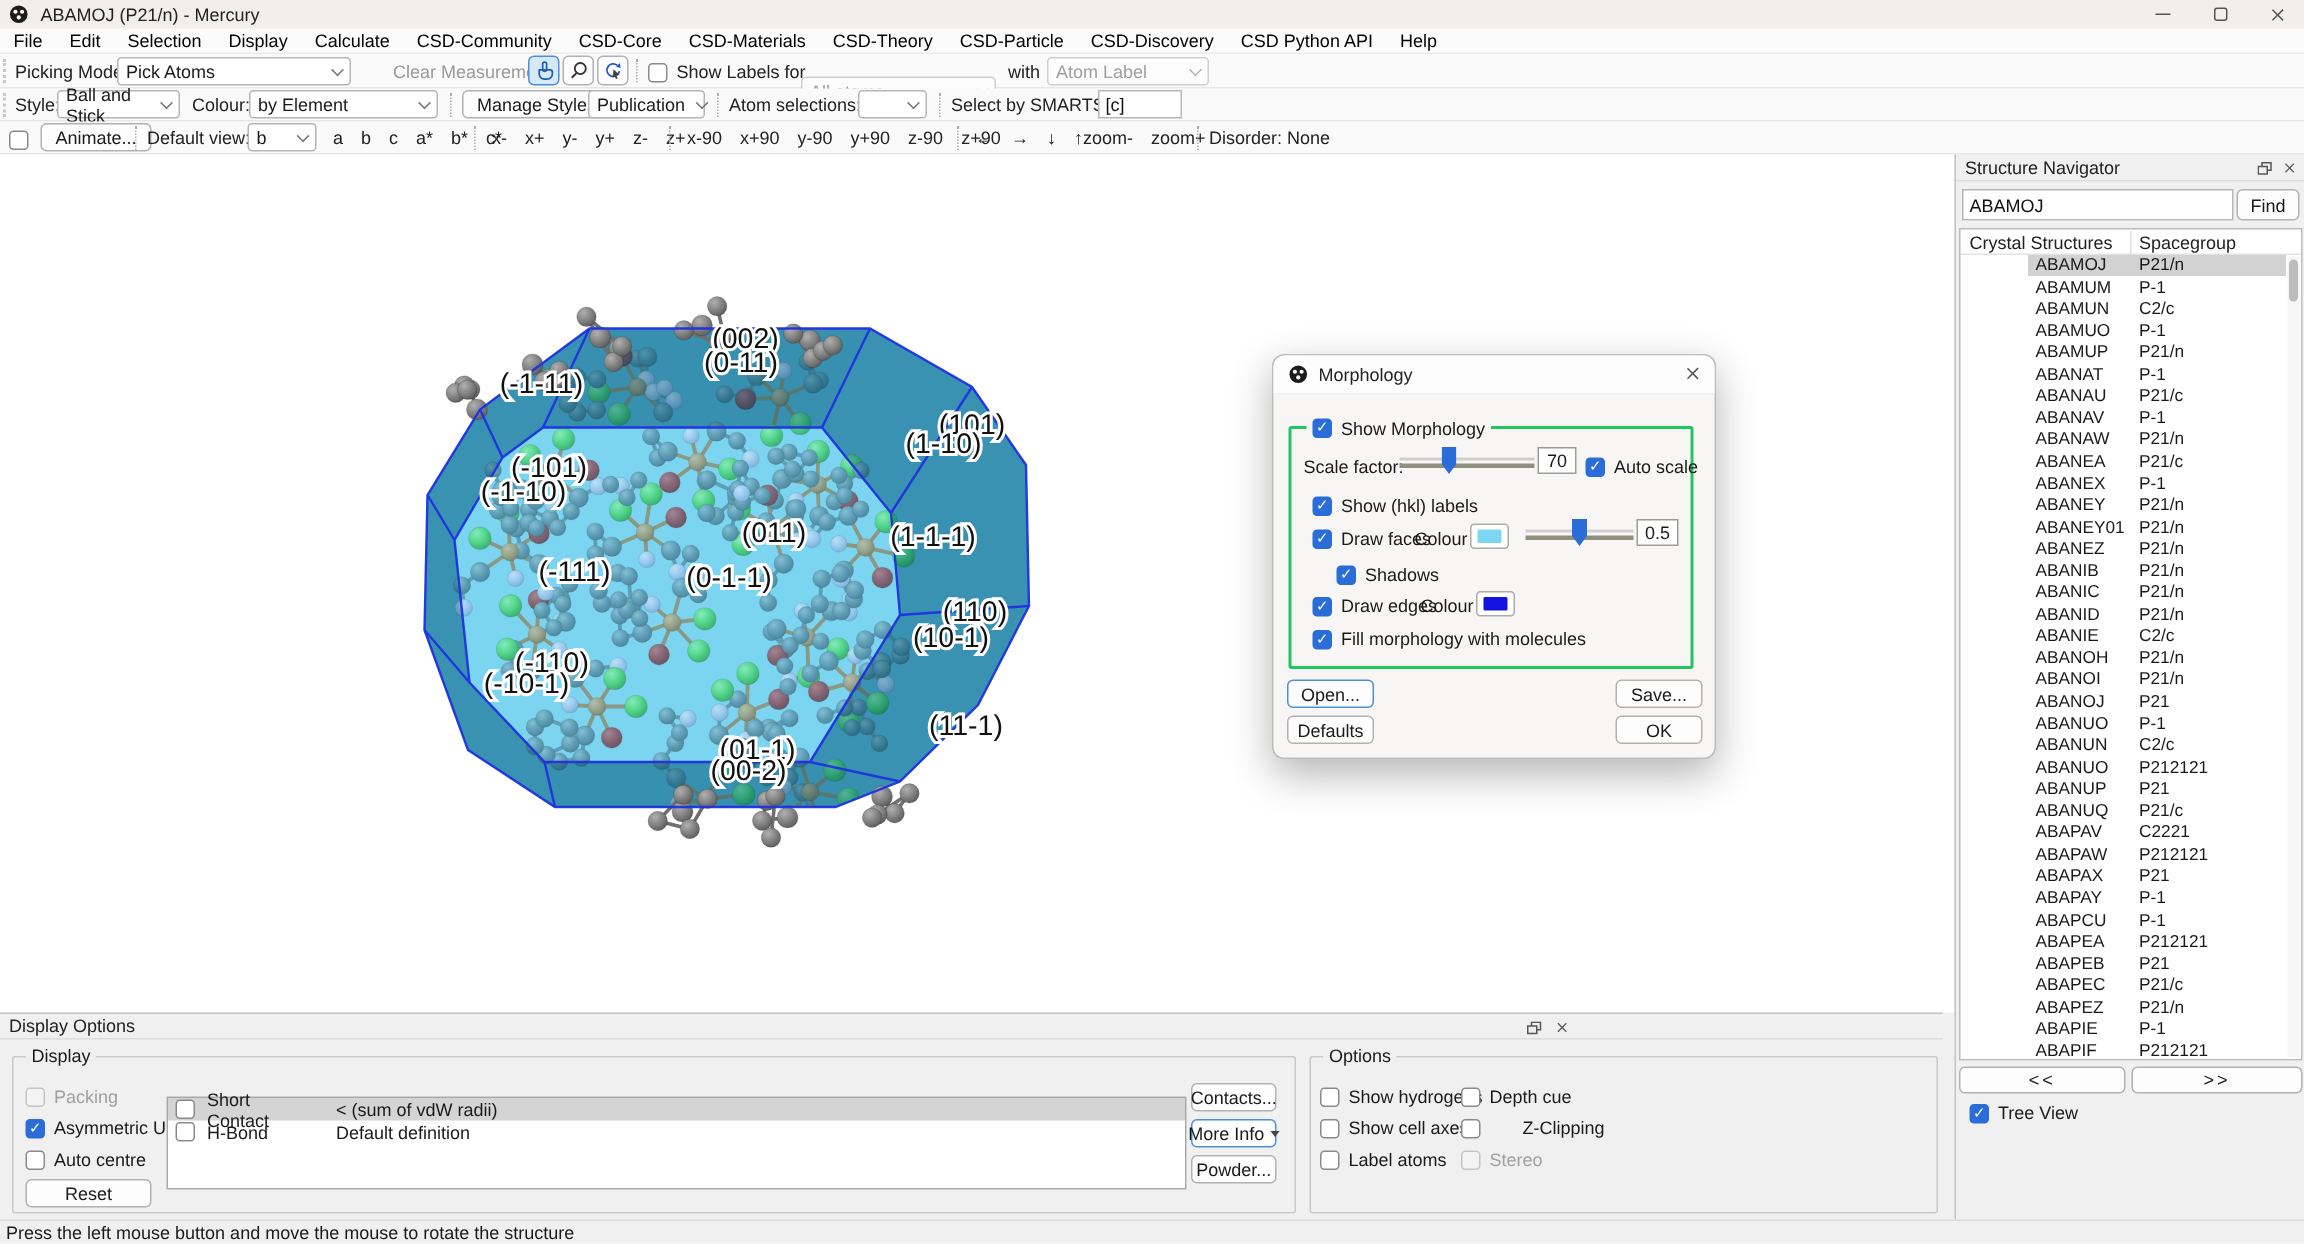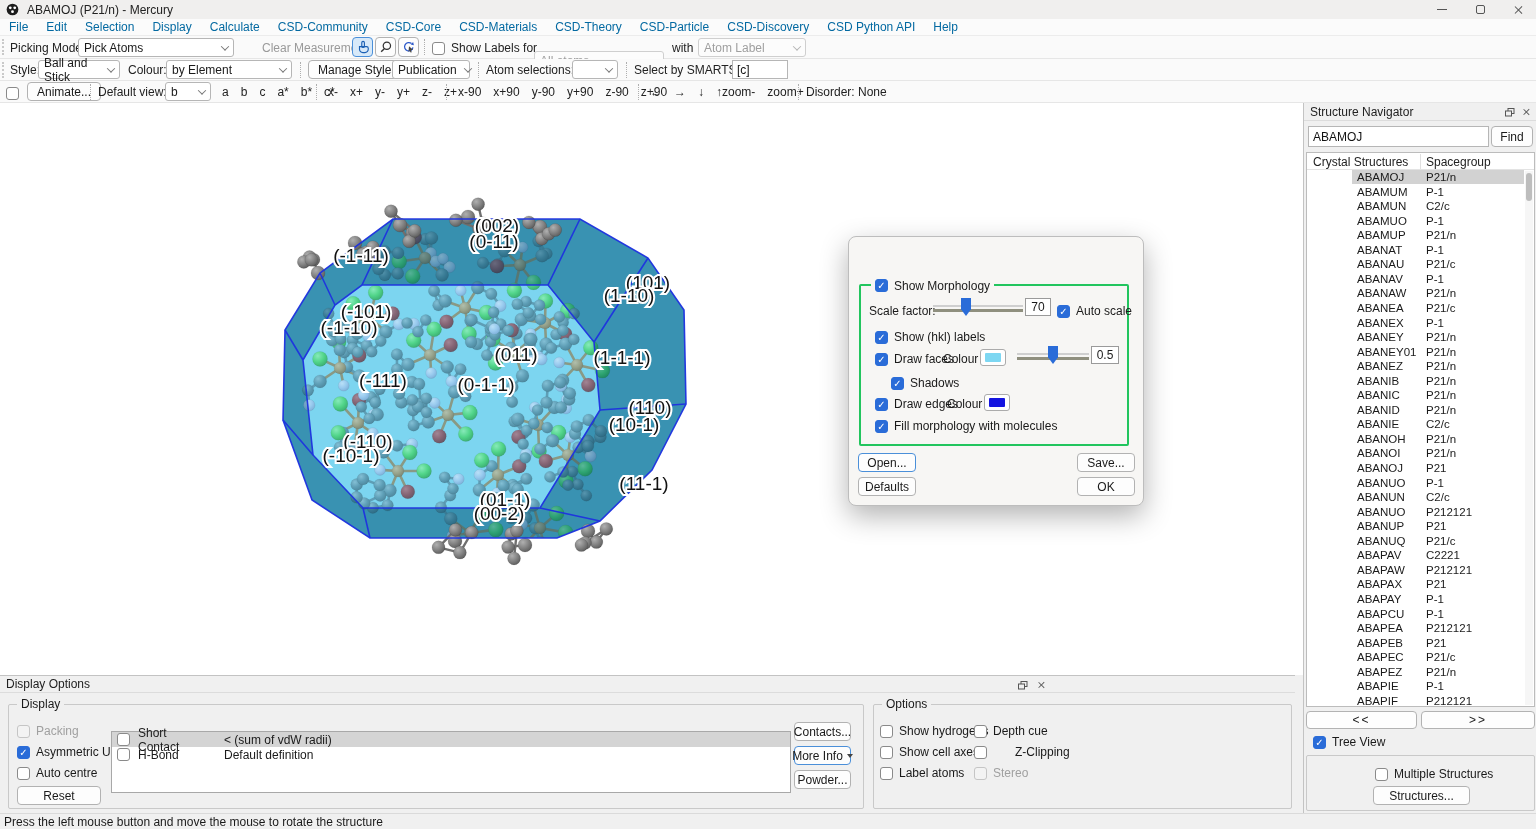--- a/index.html
+++ b/index.html
@@ -10,21 +10,21 @@
   .titlebar { position:absolute; left:0; top:0; width:1536px; height:19px; background:#f0efee; display:flex; align-items:center; }
   .titlebar .apptitle { margin-left:8px; font-size:12px; color:#222; }
   .wctrl { position:absolute; top:0; width:36px; height:19px; display:flex; align-items:center; justify-content:center; }
   .minbar { width:10px; height:1px; background:#555; }
   .maxbox { width:9px; height:9px; border:1px solid #555; border-radius:2px; }
   .xicon { position:relative; width:10px; height:10px; }
   .xicon::before,.xicon::after { content:""; position:absolute; left:4.5px; top:0; width:1.1px; height:10px; background:#555; }
   .xicon::before { transform:rotate(45deg); } .xicon::after { transform:rotate(-45deg); }
 
   .menubar { position:absolute; left:0; top:19px; width:1536px; height:17px; background:#fbfbfb; display:flex; align-items:center; border-bottom:1px solid #ececec; }
-  .menuitem { padding:0 9px; height:17px; line-height:17px; color:#0369a1; cursor:default; }
+  .menuitem { padding:0 9px; height:17px; line-height:17px; color:#000000; cursor:default; }
 
   
   .tb { position:absolute; left:0; width:1536px; background:#fafafa; border-bottom:1px solid #e6e6e6; }
   .tb1 { top:36px; height:23px; } .tb2 { top:59px; height:22px; } .tb3 { top:81px; height:22px; }
   .tbitem { position:absolute; height:19px; display:flex; align-items:center; }
   .lab { color:#222; white-space:nowrap; }
   .lab.dis { color:#9a9a9a; }
   .grip { position:absolute; width:3px; height:16px; border-left:2px dotted #c9c9c9; }
   .vsep { position:absolute; width:1px; height:16px; border-left:1px dotted #aeaeae; }
   .select { background:#fff; border:1px solid #b6b6b6; border-radius:3px; height:19px; display:flex; align-items:center; padding:0 5px; justify-content:space-between; }
@@ -982,20 +982,32 @@
       <text class="hkl" x="650" y="311">(110)</text>
       <text class="hkl" x="634" y="328">(10-1)</text>
       <text class="hkl" x="368" y="345">(-110)</text>
       <text class="hkl" x="351" y="359">(-10-1)</text>
       <text class="hkl" x="644" y="387">(11-1)</text>
       <text class="hkl" x="505" y="403">(01-1)</text>
       <text class="hkl" x="499" y="417">(00-2)</text>
     </svg></div>
 
 <div class="dialog">
+  <div class="dlg-title">
+    <svg class="mercicon" viewBox="0 0 14 14">
+      <circle cx="7" cy="7" r="6.3" fill="#1c1c1c"></circle>
+      <circle cx="4.6" cy="5.2" r="1.5" fill="#fff"></circle>
+        <circle cx="9.4" cy="5.2" r="1.5" fill="#fff"></circle>
+        <circle cx="7" cy="9.3" r="1.5" fill="#fff"></circle>
+    </svg>
+    <span class="t">Morphology</span>
+    <div class="dlg-x">
+        <div class="xicon"></div>
+      </div>
+  </div>
 
   <div class="groupbox" style="left:10px;top:47px;width:270px;height:162px">
     <div class="gb-label">
       <span class="cb on"></span>
       <span>Show Morphology</span>
     </div>
 
     <div class="cbrow" style="left:8px;top:18px">
         <span>Scale factor:</span>
       </div>
@@ -1259,29 +1271,20 @@
     </div>
   <div class="btn navbtn" style="left:117px;top:608px;width:114px">
       <span>&gt;&gt;</span>
     </div>
 
   <div class="cbrow" style="left:9px;top:632px">
     <span class="cb on"></span>
     <span>Tree View</span>
   </div>
 
-  <div class="navgroup">
-    <div class="cbrow" style="left:68px;top:11px">
-      <span class="cb"></span>
-      <span>Multiple Structures</span>
-    </div>
-    <div class="btn" style="position:absolute;left:66px;top:30px;width:97px">
-        <span>Structures...</span>
-      </div>
-  </div>
 </div>
 
 <div class="dispopts">
   <div class="paneltitle" style="height:17px">
     <span>Display Options</span>
   </div>
   <div class="ptool" style="top:3px;right:266px">
     <svg width="10" height="9" viewBox="0 0 10 9">
       <rect x="3" y="0.5" width="6" height="5" fill="#f0f0f0" stroke="#555" stroke-width="1"></rect>
       <rect x="0.5" y="3" width="6" height="5" fill="#f0f0f0" stroke="#555" stroke-width="1"></rect>

